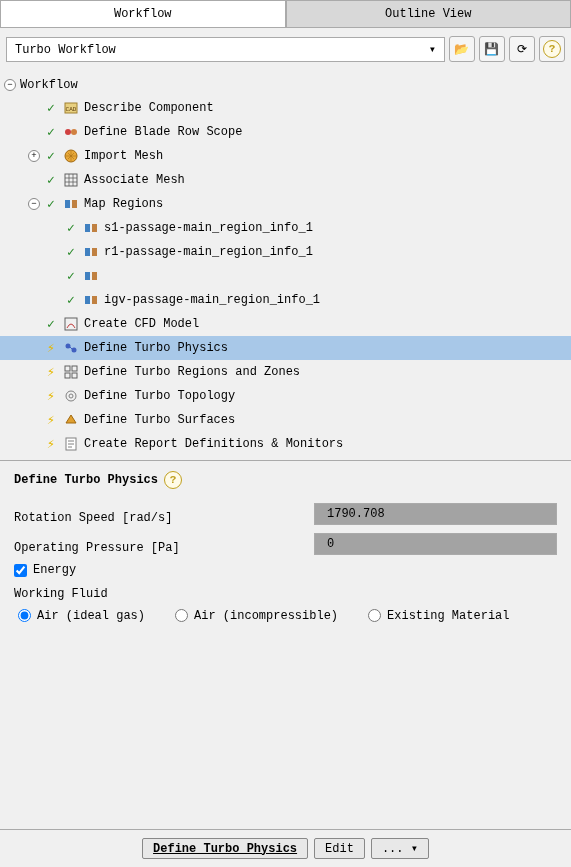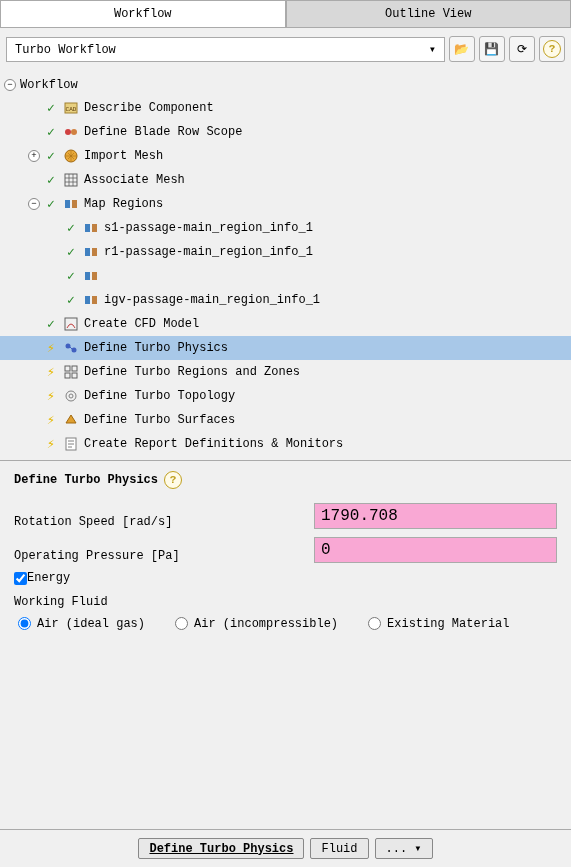--- a/index.html
+++ b/index.html
@@ -22,22 +22,22 @@
 .status-icon { width: 14px; display: flex; justify-content: center; }
 .check { color: #2a8a2a; font-weight: bold; font-size: 13px; }
 .bolt { color: #e6b800; font-size: 13px; }
 .node-icon { width: 18px; height: 16px; display: flex; align-items: center; justify-content: center; }
 .node-icon svg { width: 16px; height: 16px; }
 
 .panel { border-top: 1px solid #aaa; padding: 10px 14px; background: #f0f0f0; flex: 1; }
 .panel-header { display: flex; align-items: center; gap: 6px; font-weight: bold; margin-bottom: 14px; }
 .form-row { display: flex; align-items: flex-end; margin-bottom: 8px; }
 .form-label { width: 300px; }
-.form-input { flex: 1; border: 1px solid #aaa; padding: 3px 6px; background: #f9a8d4; font-family: inherit; font-size: 16px; }
-.check-row { display: flex; align-items: center; margin: 8px 0; }
+.form-input { flex: 1; border: 1px solid #aaa; padding: 3px 12px; background: #a3a3a3; font-family: inherit; font-size: 12px; }
+.check-row { display: flex; align-items: center; gap: 6px; margin: 8px 0; }
 .section-label { margin: 10px 0 8px 0; }
 .radio-row { display: flex; gap: 30px; margin-left: 4px; }
 .radio-item { display: flex; align-items: flex-start; gap: 6px; }
 
 .bottom-bar { display: flex; justify-content: center; gap: 6px; padding: 8px 0; border-top: 1px solid #aaa; background: #f0f0f0; }
 .btn { border: 1px solid #888; padding: 2px 10px; background: #e8e8e8; font-family: inherit; font-size: 12px; cursor: pointer; border-radius: 2px; }
 .btn.primary { font-weight: bold; text-decoration: underline; }
 
 .help-circle { width: 18px; height: 18px; border: 1px solid #c0a020; border-radius: 50%; display: flex; align-items: center; justify-content: center; color: #c0a020; font-weight: bold; font-size: 11px; background: #fffbe8; }
 </style>
@@ -317,15 +317,15 @@
     </label>
     <label class="radio-item">
       <input type="radio" name="fluid" style="">
       <span>Existing Material</span>
     </label>
   </div>
 </div>
 
 <div class="bottom-bar">
   <button class="btn primary">Define Turbo Physics</button>
-  <button class="btn">Fluid</button>
+  <button class="btn">Edit</button>
   <button class="btn"><span>...</span> ▾</button>
 </div>
 
 </body></html>

